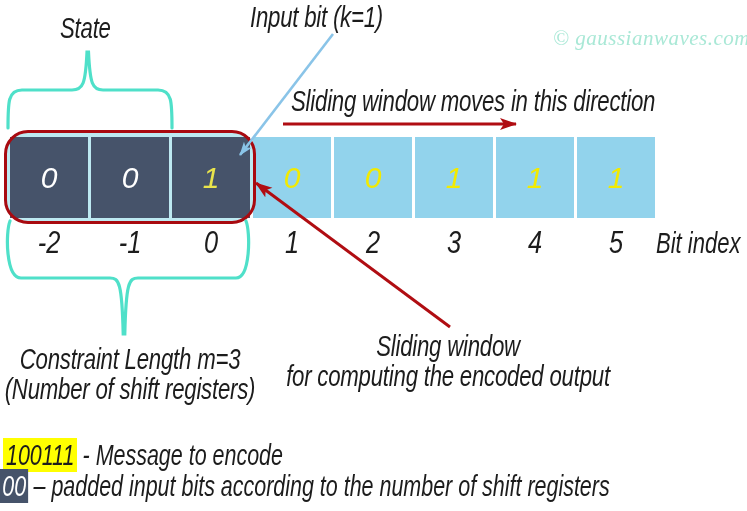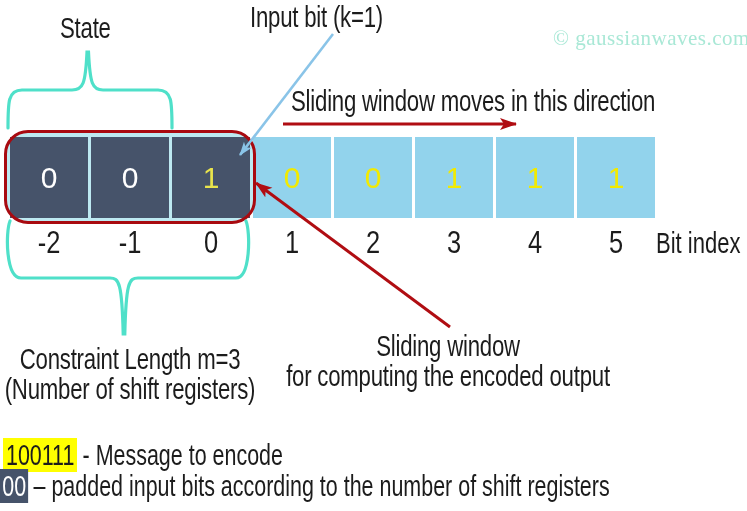--- a/index.html
+++ b/index.html
@@ -1,17 +1,17 @@
 <!DOCTYPE html>
 <html style="--teal: #4FE0C9; --mint: #A9E8D6; --red: #B00D12; --window_red: #A80A10; --window_inner: #BDE9F1; --dark_cell: #46536A; --light_cell: #92D3EC; --yellow_digit: #F2EA00; --dark_cell_yellow: #E9E44C; --blue_arrow: #8AC4E8; --text: #1C1C1C; --highlight_yellow: #FFFF00;"><head>
 <meta charset="utf-8">
 <style>
   html,body{margin:0;padding:0;background:#ffffff;}
   #canvas{position:relative;width:747px;height:511px;background:#ffffff;overflow:hidden;
-          font-family:"Liberation Sans","DejaVu Sans",sans-serif;color:var(--text,#1c1c1c);}
+          font-family:"Liberation Sans","DejaVu Sans",sans-serif;color:var(--text,#1c1c1c);font-style:italic;}
   .lbl{position:absolute;font-size:30px;line-height:1.05;color:var(--text);
        transform:scaleX(0.74);transform-origin:0 0;white-space:nowrap;letter-spacing:-0.3px;}
   .lbl-center{position:absolute;font-size:30px;line-height:30px;color:var(--text);
        text-align:center;transform:scaleX(0.74);transform-origin:50% 0;letter-spacing:-0.3px;}
   .watermark{position:absolute;left:553px;top:26px;font-family:"Liberation Serif","DejaVu Serif",serif;
        font-size:21px;color:var(--mint);letter-spacing:0.5px;white-space:nowrap;}
   .cell{position:absolute;top:137px;width:78px;height:81px;background:var(--light_cell);
        font-size:30px;line-height:81px;text-align:center;}
   .cell.dark{background:var(--dark_cell);z-index:3;}
   .c-white{color:#ffffff;}

